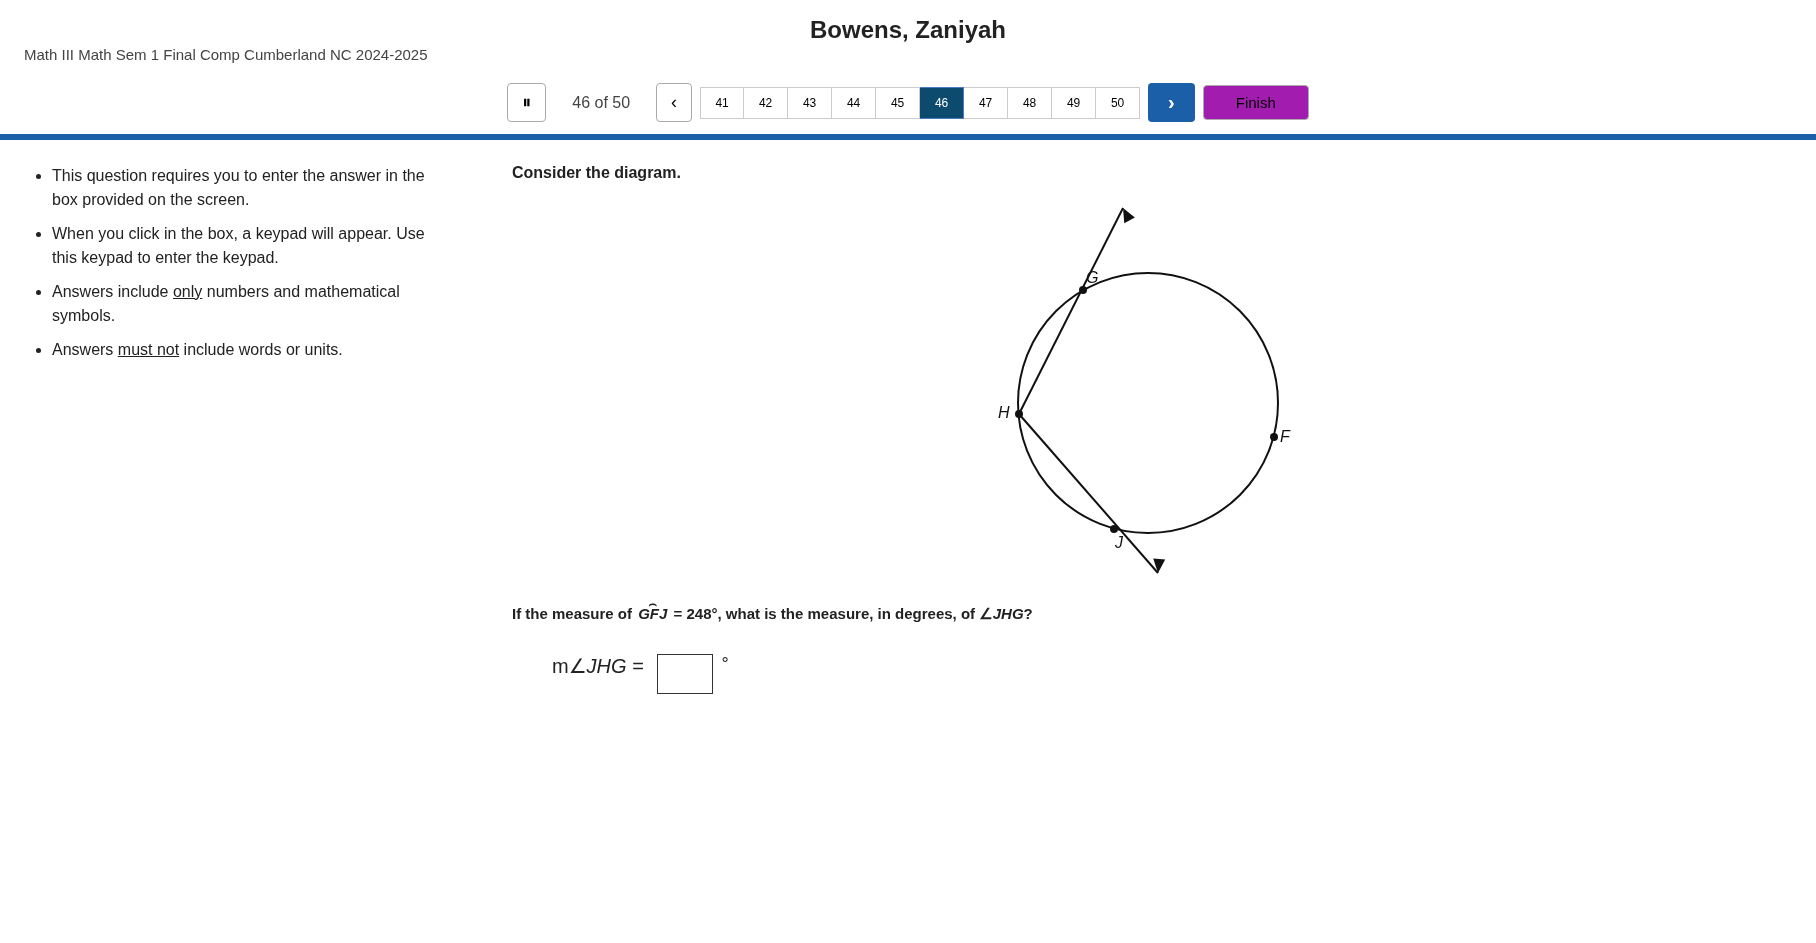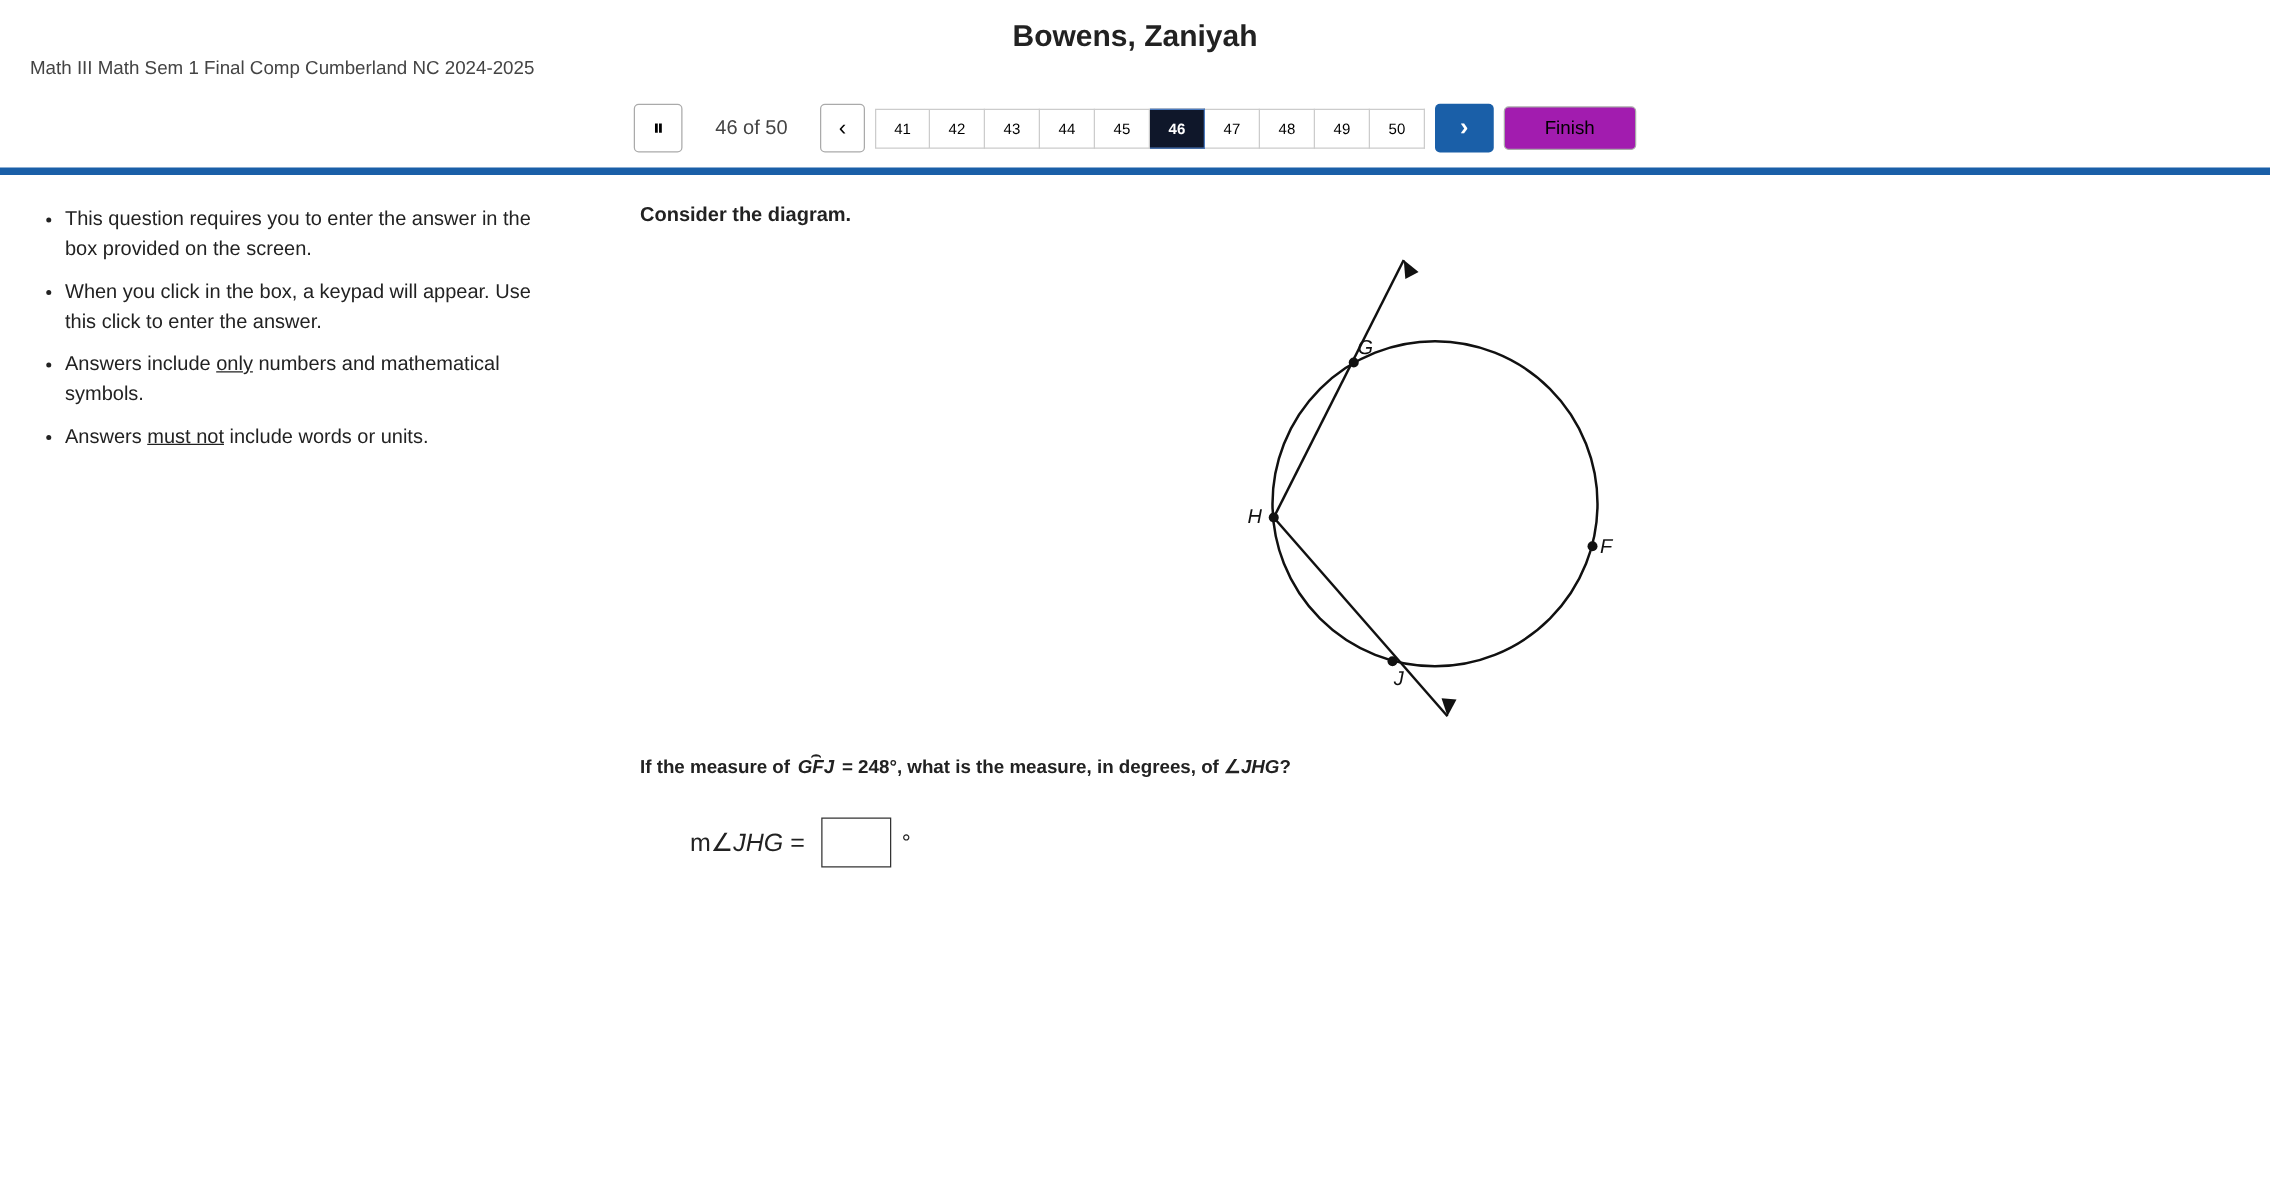--- a/index.html
+++ b/index.html
@@ -9,41 +9,41 @@
     .student-name { font-size: 24px; font-weight: bold; text-align: center; }
     .test-name { font-size: 15px; color: #444; margin-top: 2px; }
 
     .nav-bar { display: flex; align-items: center; justify-content: center; padding: 12px 24px; gap: 8px; flex-wrap: wrap; }
     .pause-btn { border: 1px solid #aaa; background: #fff; padding: 8px 14px; cursor: pointer; font-size: 18px; border-radius: 4px; display: flex; align-items: center; gap: 4px; }
     .progress-text { font-size: 16px; color: #444; margin: 0 18px; white-space: nowrap; }
     .nav-arrow { border: 1px solid #aaa; background: #fff; padding: 8px 14px; cursor: pointer; font-size: 18px; border-radius: 4px; }
     .nav-numbers { display: flex; gap: 0; }
     .num-btn { border: 1px solid #ccc; background: #fff; padding: 8px 14px; cursor: pointer; font-size: 12px; min-width: 44px; text-align: center; border-left: none; }
     .num-btn:first-child { border-left: 1px solid #ccc; }
-    .num-btn.active { background: #0f172a; color: #fff; font-weight: bold; border-color: #4a7abf; }
+    .num-btn.active { background: #0c4a6e; color: #fff; font-weight: normal; border-color: #4a7abf; }
     .next-btn { background: #1a5fa8; color: #fff; border: none; padding: 8px 20px; cursor: pointer; font-size: 20px; border-radius: 4px; font-weight: bold; }
     .finish-btn { border: 1px solid #aaa; background: #a21caf; padding: 8px 32px; cursor: pointer; font-size: 15px; border-radius: 4px; }
 
     .blue-bar { height: 6px; background: #1a5fa8; width: 100%; }
 
     .content { display: flex; padding: 24px 32px; gap: 60px; }
 
     .instructions { flex: 0 0 420px; max-width: 420px; }
     .instructions ul { list-style: disc; padding-left: 20px; }
     .instructions li { margin-bottom: 10px; line-height: 1.5; }
     .instructions u { text-decoration: underline; }
 
     .question-area { flex: 1; }
     .consider-label { font-weight: bold; font-size: 16px; margin-bottom: 16px; }
 
     .diagram-container { display: flex; justify-content: center; margin-bottom: 24px; }
 
     .question-text { font-weight: bold; font-size: 15px; line-height: 1.6; margin-bottom: 28px; }
 
-    .answer-area { display: flex; align-items: center; gap: 8px; font-size: 20px; margin-left: 40px; }
+    .answer-area { display: flex; align-items: flex-start; gap: 8px; font-size: 20px; margin-left: 40px; }
     .answer-input { width: 56px; height: 40px; border: 1px solid #333; text-align: center; font-size: 18px; }
     .degree-symbol { font-size: 18px; }
   </style>
 </head>
 <body>
 
 <div class="header">
   <div class="student-name">Bowens, Zaniyah</div>
   <div class="test-name">Math III Math Sem 1 Final Comp Cumberland NC 2024-2025</div>
 </div>
@@ -73,21 +73,21 @@
   </button>
   <button class="finish-btn">Finish</button>
 </div>
 
 <div class="blue-bar"></div>
 
 <div class="content">
   <div class="instructions">
     <ul>
       <li>This question requires you to enter the answer in the box provided on the screen.</li>
-      <li>When you click in the box, a keypad will appear. Use this click to enter the answer.</li>
+      <li>When you click in the box, a keypad will appear. Use this keypad to enter the keypad.</li>
       <li>Answers include <u>only</u> numbers and mathematical symbols.</li>
       <li>Answers <u>must not</u> include words or units.</li>
     </ul>
   </div>
 
   <div class="question-area">
     <div class="consider-label">Consider the diagram.</div>
 
     <div class="diagram-container">
       <svg width="320" height="380" viewBox="0 0 320 380">

